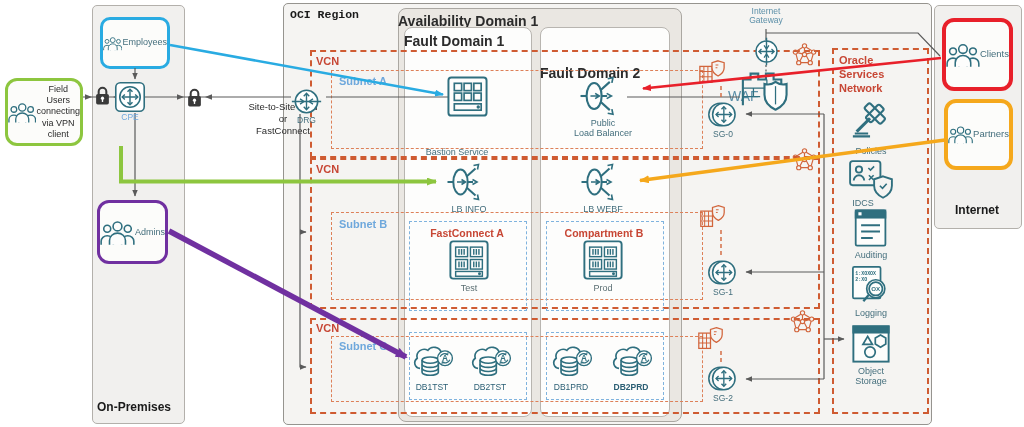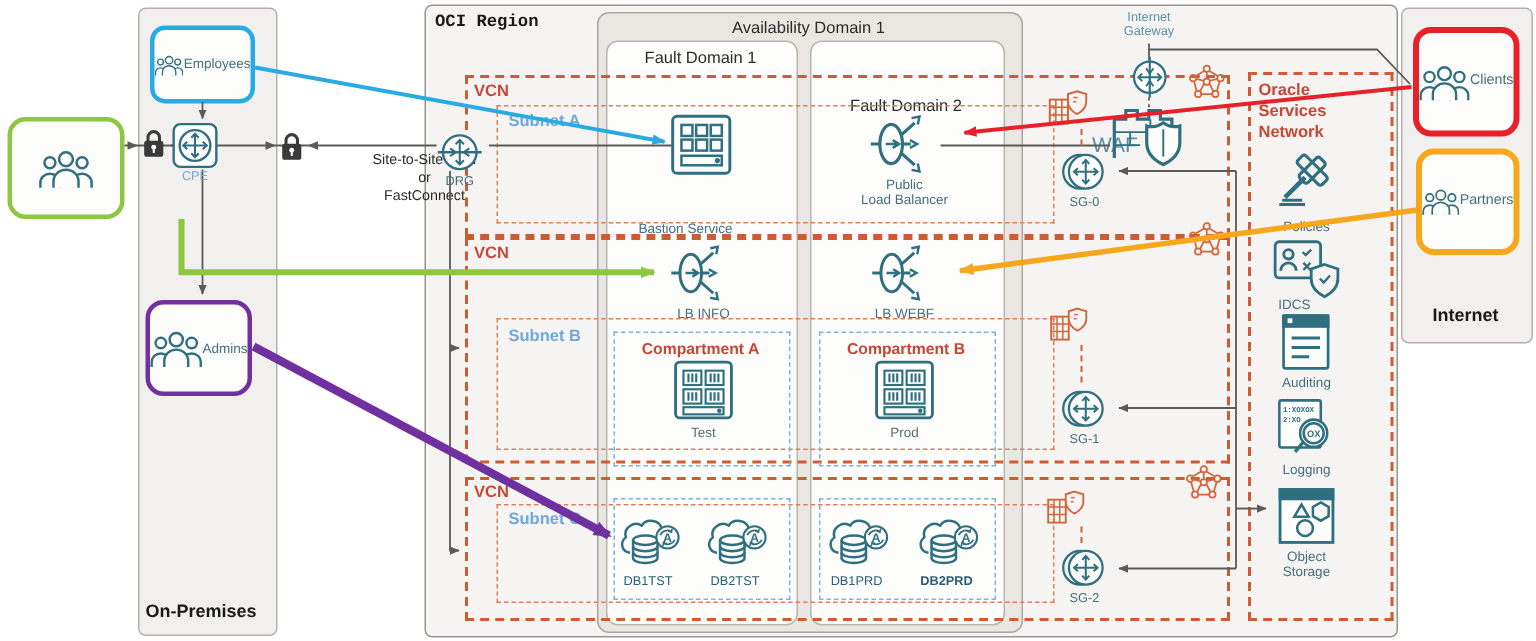--- a/index.html
+++ b/index.html
@@ -7,21 +7,21 @@
   .abs{position:absolute;}
   .col{position:absolute;background:#f1f0ee;border:1px solid #b3b0ab;border-radius:5px;}
   .region{position:absolute;background:#f5f4f2;border:1px solid #96948f;border-radius:5px;}
   .ad{position:absolute;background:#eae7e2;border:1.5px solid #aaa7a2;border-radius:8px;}
   .fd{position:absolute;background:#fdfdfc;border:1.5px solid #b8b5b0;border-radius:8px;}
   .vcnbox{position:absolute;border:2px dashed #cf5b32;}
   .subnetbox{position:absolute;border:1.5px dashed #dd8059;}
   .compbox{position:absolute;border:1.6px dashed #7fb3de;}
   .osnbox{position:absolute;border:2px dashed #cf5b32;}
   .hdr{font-weight:bold;font-size:12px;color:#1a1a1a;}
-  .hdr-sm{font-weight:normal;font-size:11px;color:#2b2b2b;text-align:center;}
+  .hdr-sm{font-weight:bold;font-size:14px;color:#2b2b2b;}
   .lbl-vcn{position:absolute;color:#c74634;font-weight:bold;font-size:11px;}
   .lbl-subnet{position:absolute;color:#6fa8dc;font-weight:bold;font-size:11px;}
   .lbl-comp{position:absolute;color:#c74634;font-weight:bold;font-size:10.5px;text-align:center;}
   .lb{position:absolute;color:#456f7d;font-size:9px;text-align:center;line-height:1.15;}
   .lb-sm{position:absolute;color:#456f7d;font-size:8.5px;text-align:center;line-height:1.1;}
   .lb-dk{position:absolute;color:#2b2b2b;font-size:9.5px;text-align:center;line-height:1.25;}
   .pre{white-space:pre-line;}
   .actor{position:absolute;background:#fcfcfa;display:flex;flex-direction:row;align-items:center;justify-content:center;box-sizing:border-box;}
   .icon{position:absolute;}
   .ontop{z-index:60;}
@@ -199,21 +199,21 @@
   <div class="lbl-vcn" style="left:316px;top:163px;">VCN</div>
   <div class="subnetbox" style="left:331px;top:212px;width:370px;height:86px;"></div>
   <div class="lbl-subnet" style="left:339px;top:218px;">Subnet B</div>
 
   <div class="vcnbox" style="left:310px;top:318px;width:506px;height:92px;"></div>
   <div class="lbl-vcn" style="left:316px;top:322px;">VCN</div>
   <div class="subnetbox" style="left:331px;top:336px;width:370px;height:64px;"></div>
   <div class="lbl-subnet" style="left:339px;top:340px;">Subnet C</div>
 
   <div class="compbox" style="left:409px;top:221px;width:116px;height:88px;"></div>
-  <div class="lbl-comp" style="left:409px;top:227px;width:116px;">Compartment A</div>
+  <div class="lbl-comp" style="left:409px;top:227px;width:116px;">FastConnect A</div>
   <div class="compbox" style="left:546px;top:221px;width:116px;height:88px;"></div>
   <div class="lbl-comp" style="left:546px;top:227px;width:116px;">Compartment B</div>
 
   <div class="compbox" style="left:409px;top:332px;width:116px;height:66px;"></div>
   <div class="compbox" style="left:546px;top:332px;width:116px;height:66px;"></div>
 
   <div class="osnbox" style="left:832px;top:48px;width:93px;height:362px;"></div>
   <div class="lbl-vcn pre" style="left:839px;top:54px;line-height:1.25;">Oracle
 Services
 Network</div>
@@ -222,20 +222,23 @@
     <svg viewBox="0 0 46 34" style="width:42px;height:29px">
         <use href="#i-people"></use>
       </svg>
     <div class="lb" style="position:static;font-size:9px;margin-top:-2px;">Employees</div>
   </div>
 
   <div class="actor" style="left:5px;top:78px;width:78px;height:68px;border:3.5px solid #8dc63f;border-radius:12px;">
     <svg viewBox="0 0 46 34" style="width:40px;height:27px">
         <use href="#i-people"></use>
       </svg>
+    <div class="lb-dk pre" style="position:static;font-size:9px;">Field Users
+connecting
+via VPN client</div>
   </div>
 
   <div class="actor" style="left:97px;top:200px;width:71px;height:64px;border:3.5px solid #7030a0;border-radius:12px;">
     <svg viewBox="0 0 46 34" style="width:42px;height:29px">
         <use href="#i-people"></use>
       </svg>
     <div class="lb" style="position:static;font-size:9px;">Admins</div>
   </div>
 
   <div class="actor" style="left:942px;top:18px;width:71px;height:73px;border:4px solid #e8202a;border-radius:12px;">

